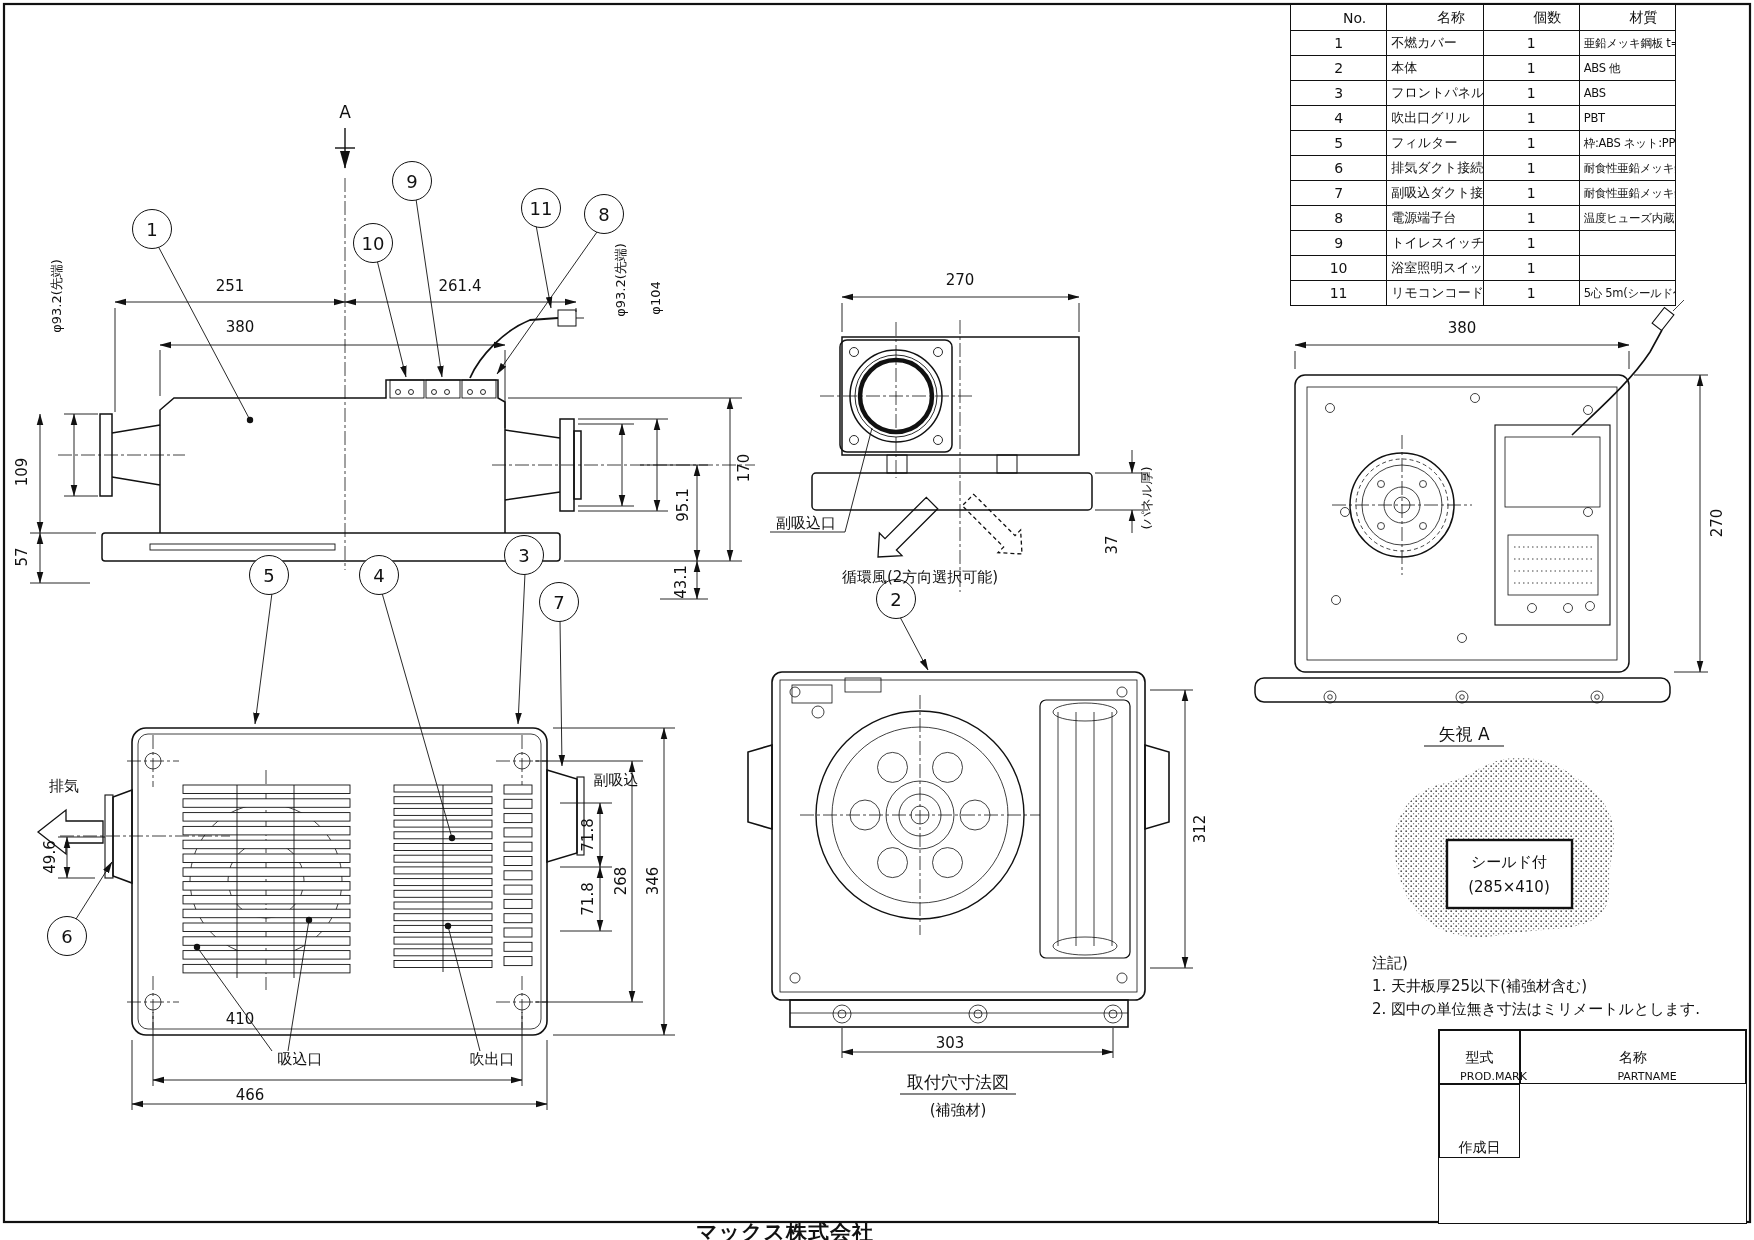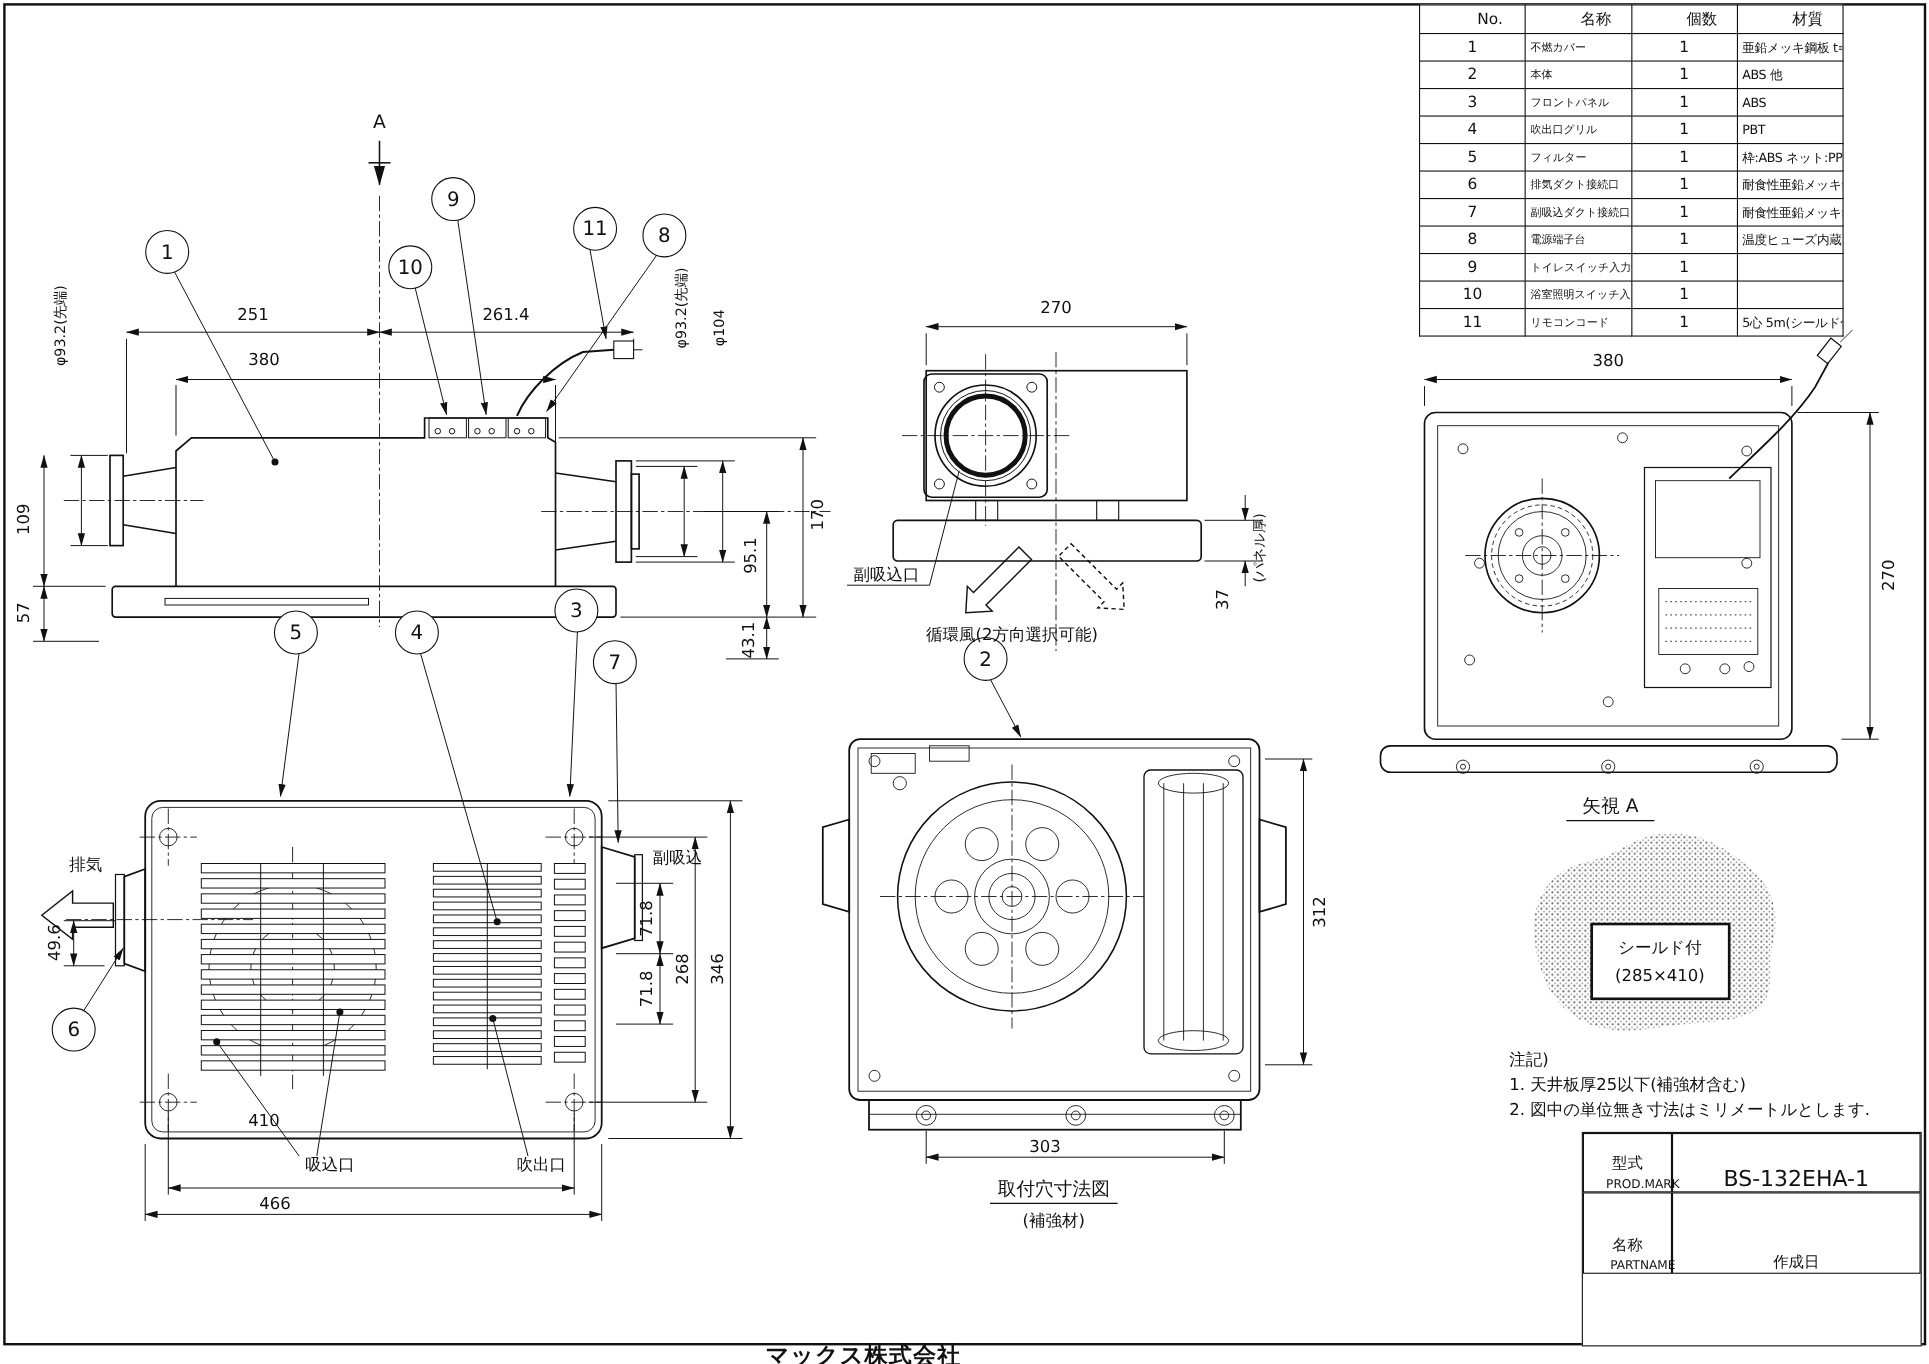--- a/index.html
+++ b/index.html
@@ -14,21 +14,21 @@
   .balloon{position:absolute;width:38px;height:38px;margin:-19px 0 0 -19px;
        border:1.5px solid #111;border-radius:50%;display:flex;align-items:center;
        justify-content:center;font-size:18px;background:#fff;}
   
   #parts{position:absolute;left:1290px;top:4px;width:386px;border-collapse:collapse;
        table-layout:fixed;background:#fff;}
   #parts td,#parts th{border:1.2px solid #111;padding:0 4px;height:24px;
        font-weight:normal;font-size:13px;overflow:hidden;white-space:nowrap;}
   #parts th{height:25px;font-size:14px;text-align:center;padding-left:36px;}
   #parts td.no{width:42px;text-align:center;font-size:14px;}
-  #parts td.nm{width:158px;font-size:10px;}
+  #parts td.nm{width:158px;font-size:13px;}
   #parts td.qt{width:40px;text-align:center;font-size:14px;}
   #parts td.mt{width:146px;font-size:11.5px;letter-spacing:-0.3px;}
   
   #notes{position:absolute;left:1372px;top:952px;font-size:15px;line-height:23px;white-space:nowrap;}
   
   #tblock{position:absolute;left:1438px;top:1029px;width:307px;height:193px;
        border:1.8px solid #111;display:grid;grid-template-columns:81px 1fr;
        grid-template-rows:54px 74px 65px;background:#fff;}
   #tblock .c{border:0.9px solid #111;display:flex;flex-direction:column;
        align-items:center;justify-content:flex-end;}
@@ -495,21 +495,21 @@
 <div class="lbl" style="left:960px;top:280px">270</div>
 <div class="lbl" style="left:806px;top:523px">副吸込口</div>
 <div class="lbl" style="left:920px;top:577px">循環風(2方向選択可能)</div>
 <div class="lbl v" style="left:1112px;top:545px">37</div>
 <div class="lbl v sm" style="left:1146px;top:498px">(パネル厚)</div>
 
 <div class="lbl" style="left:1462px;top:328px">380</div>
 <div class="lbl v" style="left:1717px;top:523px">270</div>
 <div class="lbl big" style="left:1464px;top:734px">矢視 A</div>
 
-<div class="lbl" style="left:78px;top:786px">排気</div>
+<div class="lbl" style="left:64px;top:786px">排気</div>
 <div class="lbl v" style="left:50px;top:857px">49.6</div>
 <div class="lbl" style="left:616px;top:780px">副吸込</div>
 <div class="lbl v" style="left:588px;top:835px">71.8</div>
 <div class="lbl v" style="left:588px;top:899px">71.8</div>
 <div class="lbl v" style="left:621px;top:881px">268</div>
 <div class="lbl v" style="left:653px;top:881px">346</div>
 <div class="lbl" style="left:300px;top:1059px">吸込口</div>
 <div class="lbl" style="left:492px;top:1059px">吹出口</div>
 <div class="lbl" style="left:240px;top:1019px">410</div>
 <div class="lbl" style="left:250px;top:1095px">466</div>
@@ -527,23 +527,20 @@
   <div>1. 天井板厚25以下(補強材含む)</div>
   <div>2. 図中の単位無き寸法はミリメートルとします.</div>
 </div>
 
 <div id="tblock">
   <div class="c">
     <span class="jp">型式</span>
     <span class="en">PROD.MARK</span>
   </div>
   <div class="c">
-    <span class="val">BS-132EHA-1</span>
-  </div>
-  <div class="c">
     <span class="jp">名称</span>
     <span class="en">PARTNAME</span>
   </div>
   <div class="c">
     <span class="jp">作成日</span>
   </div>
 </div>
 
 <div id="logo">マックス株式会社</div>
 

